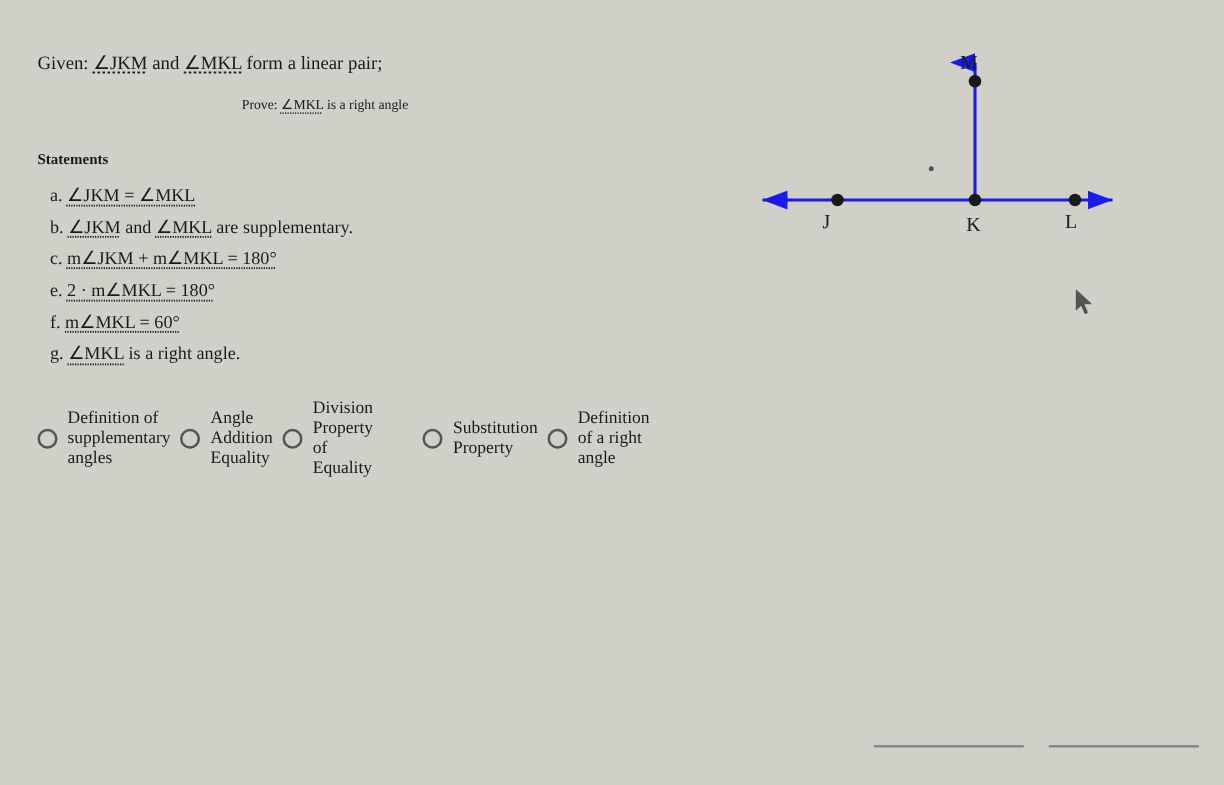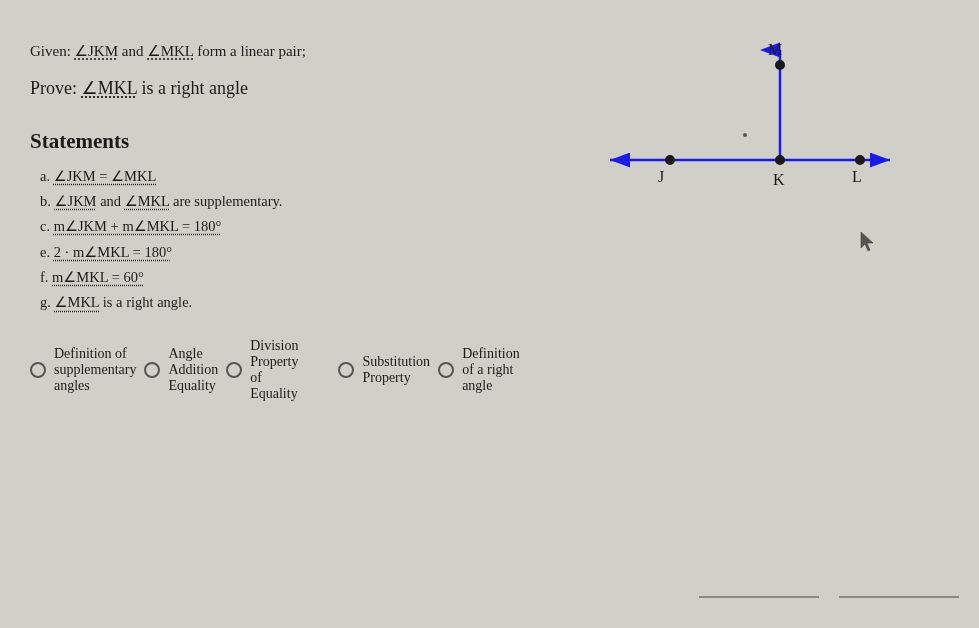--- a/index.html
+++ b/index.html
@@ -32,31 +32,32 @@
       position: relative;
     }
     .given-text {
       font-size: 15px;
       color: #1a1a1a;
       line-height: 1.5;
       margin-bottom: 14px;
       margin-top: 10px;
     }
     .prove-text {
-      font-size: 18px;
+      font-size: 11px;
       color: #1a1a1a;
       margin-bottom: 30px;
+      text-align: center;
     }
     .dotted-underline {
       text-decoration: underline;
       text-decoration-style: dotted;
       text-underline-offset: 3px;
     }
     .statements-label {
-      font-size: 21px;
+      font-size: 12px;
       font-weight: bold;
       color: #1a1a1a;
       margin-bottom: 10px;
     }
     .statement-item {
       font-size: 14.5px;
       color: #1a1a1a;
       line-height: 1.75;
       padding-left: 10px;
     }

